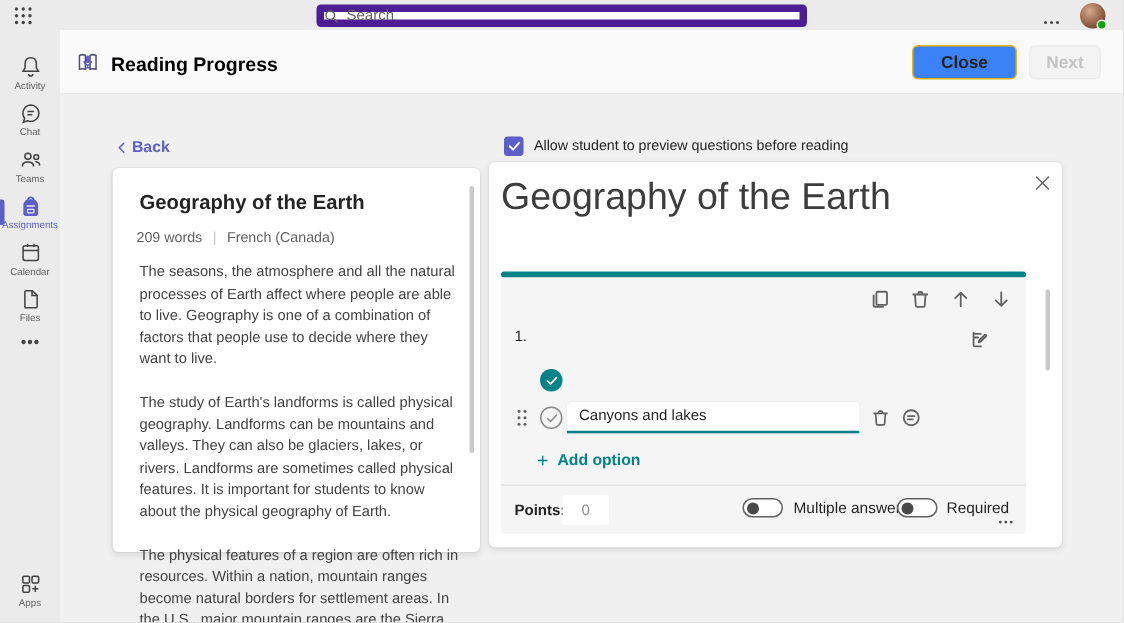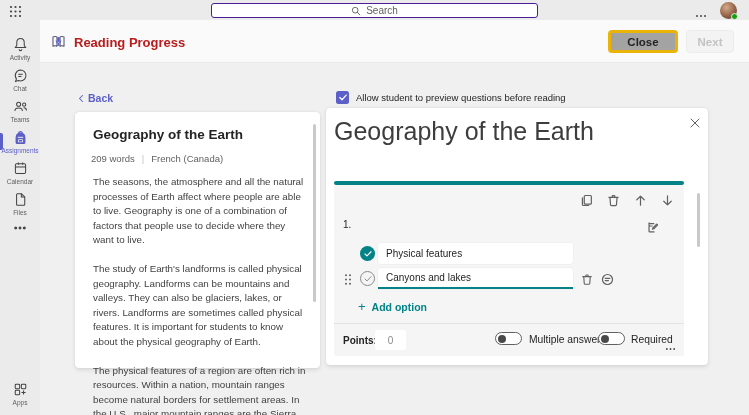--- a/index.html
+++ b/index.html
@@ -8,22 +8,22 @@
     position:relative; width:749px; height:415px; overflow:hidden;
     background:#f0f0f0;
     font-family:"Liberation Sans","DejaVu Sans",sans-serif;
     color:#242424;
   }
   
   .topbar { position:absolute; left:0; top:0; width:749px; height:20px; background:#ebebeb; }
   .waffle { position:absolute; left:9px; top:4px; width:13px; height:13px; cursor:pointer; }
   .searchbox {
     position:absolute; left:211px; top:3px; width:327px; height:15px;
-    background:#ffffff; border:1px solid #4c1d95; border-radius:3px;
-    display:flex; align-items:center; justify-content:center; gap:5px;
+    background:#ffffff; border:5px solid #4c1d95; border-radius:3px;
+    display:flex; align-items:center; gap:5px;
     font-size:10px; color:#616161; cursor:text;
   }
   .top-more { position:absolute; right:42px; top:6px; width:12px; height:8px; }
   .avatar {
     position:absolute; right:12px; top:2px; width:17px; height:17px; border-radius:50%;
     background:radial-gradient(circle at 38% 32%, #d3a98c 0%, #a06f52 45%, #6e4634 78%, #4a2e22 100%);
   }
   .presence {
     position:absolute; right:-1px; bottom:-1px; width:7px; height:7px; border-radius:50%;
     background:#13a10e; border:1.5px solid #ebebeb;
@@ -44,26 +44,26 @@
     background:#5b5fc7; border-radius:0 2px 2px 0;
   }
   .rail-more { height:18px; }
   .rail-apps { position:absolute; bottom:6px; left:0; }
   
   .appheader {
     position:absolute; left:40px; top:20px; right:0; height:43px;
     background:#fafafa; border-bottom:1px solid #e9e9e9;
   }
   .app-chip { position:absolute; left:10px; top:13px; width:17px; height:17px; }
-  .app-title { position:absolute; left:34px; top:15px; font-size:13px; font-weight:700; color:#b91c1c; }
+  .app-title { position:absolute; left:34px; top:15px; font-size:13px; font-weight:700; color:#000000; }
   .btn {
     position:absolute; top:10px; height:23px; border-radius:4px;
     font-family:inherit; font-size:11.5px; font-weight:600; cursor:pointer;
   }
-  .btn-close { right:71px; width:70px; background:#a3a3a3; border:3px solid #eab308; color:#242424; }
+  .btn-close { right:71px; width:70px; background:#3b82f6; border:1px solid #eab308; color:#242424; }
   .btn-next  { right:15px; width:48px; background:#f3f3f3; border:1px solid #ececec; color:#c3c3c3; cursor:default; }
   
   .back-link {
     position:absolute; left:78px; top:92px; display:flex; align-items:center; gap:4px;
     color:#5b5fc7; font-size:10.5px; font-weight:600; cursor:pointer;
   }
   .preview-row { position:absolute; left:336px; top:91px; display:flex; align-items:center; gap:7px; }
   .checkbox {
     width:13px; height:13px; border-radius:2.5px; background:#5b5fc7;
     display:flex; align-items:center; justify-content:center; cursor:pointer;
@@ -330,21 +330,20 @@
             <path d="M2.2 2.8h5.2M2.2 5.4h3.4M2.2 2v9a.8.8 0 0 0 .8.8h4.6"></path>
             <path d="M11.4 4.4l-4 4-1.5.5.5-1.5 4-4a1.06 1.06 0 0 1 1 1z"></path>
           </svg>
       </span>
 
       <div class="opt-circle opt-correct" style="background:#038387;">
         <svg viewBox="0 0 10 8" style="width:8px;height:6px;">
             <polyline points="1,4 3.7,6.6 9,1" fill="none" stroke="#fff" stroke-width="1.5" stroke-linecap="round" stroke-linejoin="round"></polyline>
           </svg>
       </div>
-      <input class="tx-input opt1-input" value="Physical features" style="">
 
       <span class="drag-handle">
         <svg viewBox="0 0 8 13" style="width:8px;height:13px;">
             <g fill="#616161">
           <circle cx="2" cy="2.2" r="1"></circle>
               <circle cx="6" cy="2.2" r="1"></circle>
           <circle cx="2" cy="6.5" r="1"></circle>
               <circle cx="6" cy="6.5" r="1"></circle>
           <circle cx="2" cy="10.8" r="1"></circle>
               <circle cx="6" cy="10.8" r="1"></circle>

